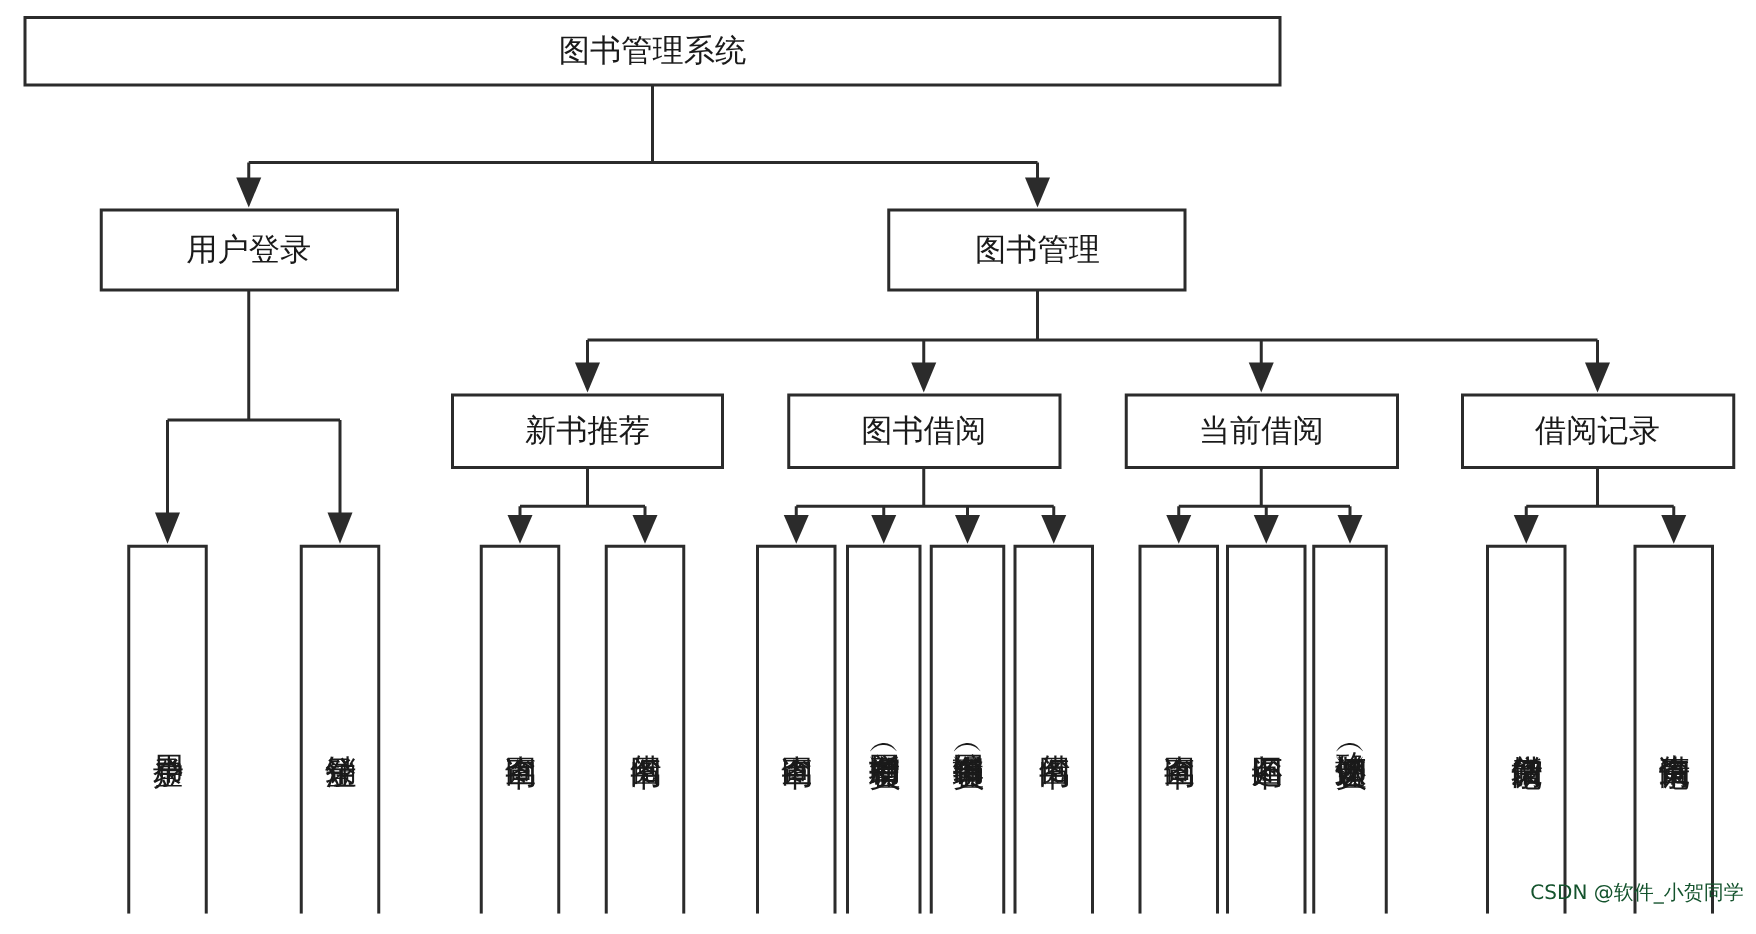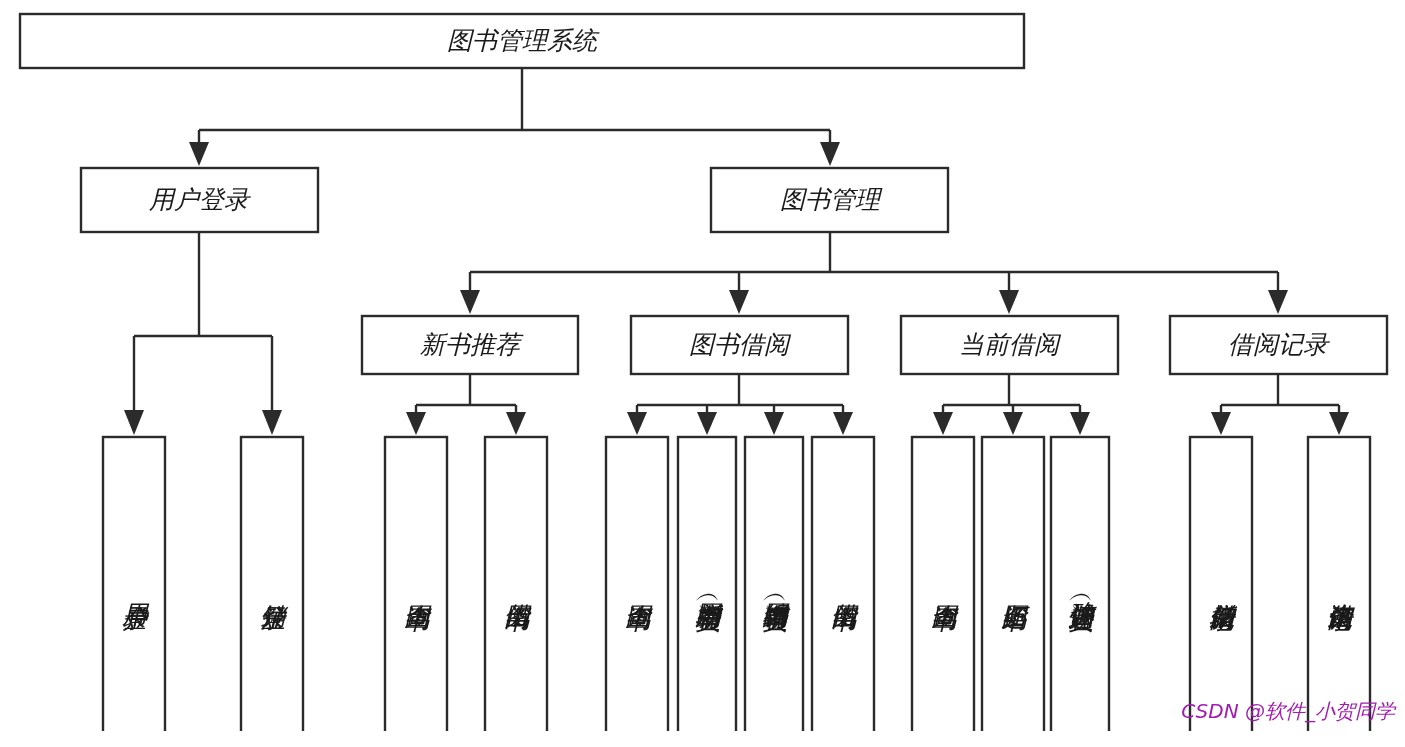--- a/index.html
+++ b/index.html
@@ -9,21 +9,20 @@
   }
   body {
     font-family: "DejaVu Sans", "Liberation Sans", sans-serif;
   }
   #diagram-root {
     position: relative;
     width: 1405px;
     height: 731px;
     background: #ffffff;
     overflow: hidden;
-    font-style: italic;
   }
   svg.diagram-canvas {
     position: absolute;
     left: 0;
     top: 0;
     width: 1405px;
     height: 747px;
     display: block;
   }
   .node-box {
@@ -62,22 +61,22 @@
     justify-content: center;
     text-align: center;
     white-space: nowrap;
     pointer-events: none;
   }
   .watermark {
     position: absolute;
     right: 10px;
     bottom: 6px;
     font-family: "DejaVu Sans", "Liberation Sans", sans-serif;
-    font-size: 20px;
-    color: #a21caf;
+    font-size: 16px;
+    color: #14532d;
     white-space: nowrap;
   }
 </style>
 </head>
 <body>
 
 <div id="diagram-root">
 
   <svg class="diagram-canvas" viewBox="0 0 1405 747">
     <g>

